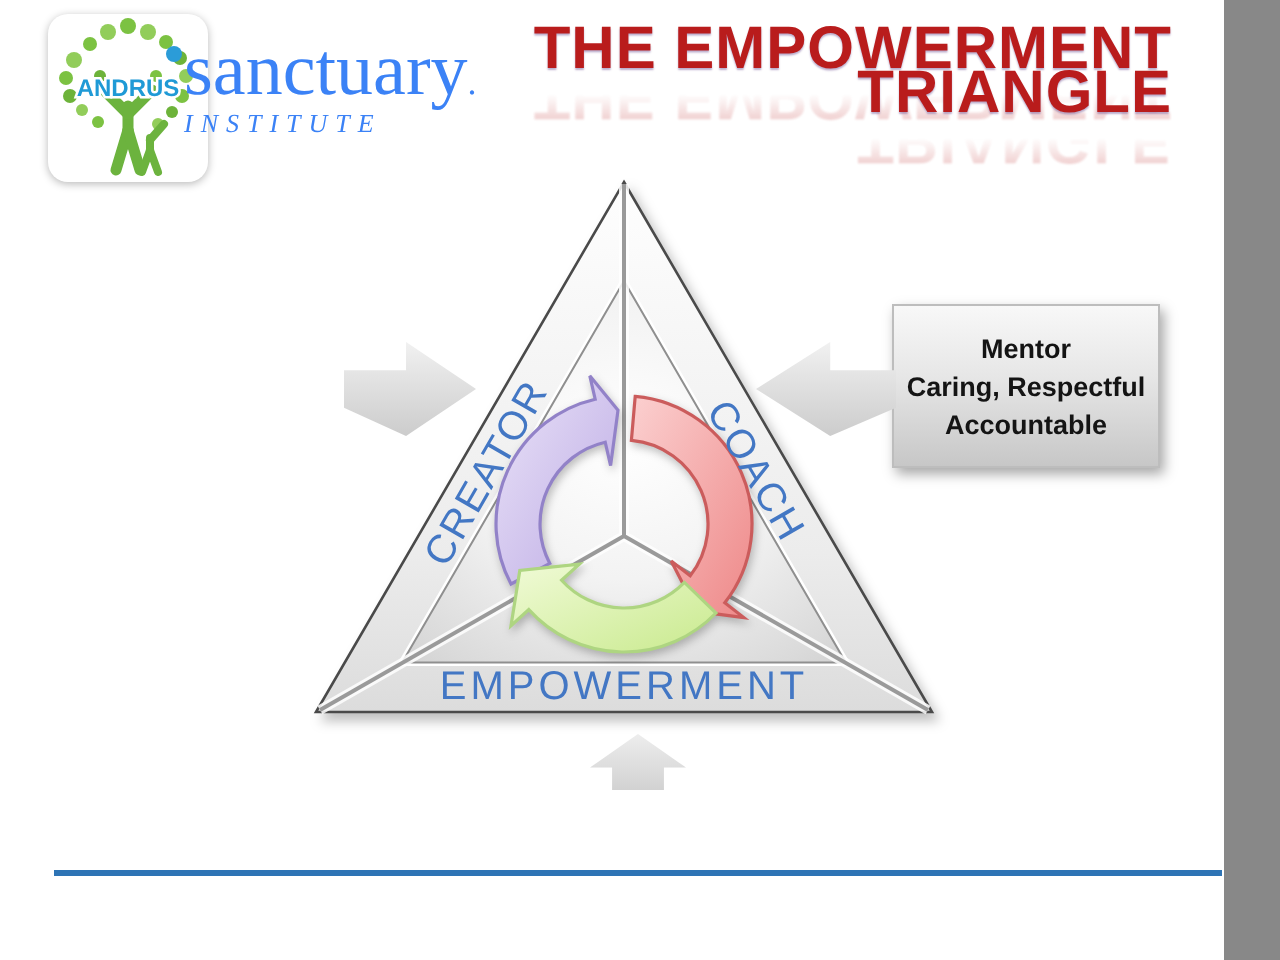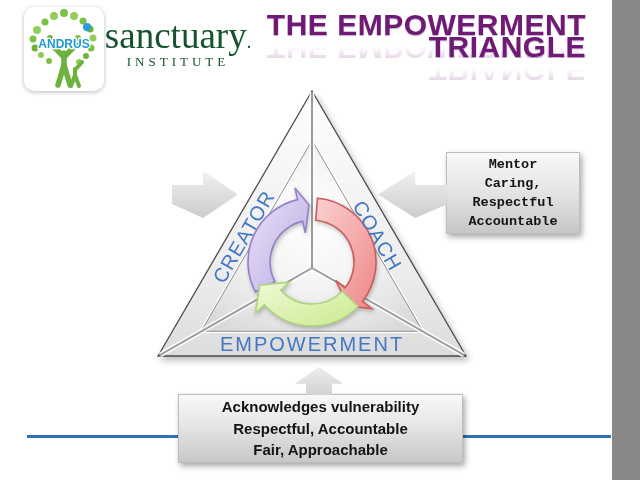--- a/index.html
+++ b/index.html
@@ -6,28 +6,28 @@
   .slide{
     position:relative;width:612px;height:480px;background:#ffffff;overflow:hidden;
     font-family:"Liberation Sans",sans-serif;
   }
   
   .logo-card{
     position:absolute;left:24px;top:7px;width:80px;height:84px;
     background:#fff;border-radius:10px;box-shadow:0 1px 4px rgba(0,0,0,.28);
   }
   .wordmark{
-    position:absolute;left:92px;top:16px;width:172px;text-align:center;
-    font-family:"Liberation Serif",serif;color:#14532d;
+    position:absolute;left:92px;top:16px;width:172px;
+    font-family:"Liberation Serif",serif;color:#3b82f6;
   }
   .wordmark .wm-main{font-size:37px;line-height:40px;letter-spacing:0px;}
   .wordmark .wm-dot{font-size:18px;}
-  .wordmark .institute{font-size:13px;letter-spacing:4px;margin-top:-2px;}
-  
-  .title{position:absolute;top:9px;right:26px;width:360px;color:#701a75;font-weight:bold;z-index:4;}
+  .wordmark .institute{font-size:13px;letter-spacing:4px;margin-top:-2px;font-style:italic;}
+  
+  .title{position:absolute;top:9px;right:26px;width:360px;color:#b91c1c;font-weight:bold;z-index:4;}
   .tline{text-align:right;}
   .t1{position:relative;z-index:1;}
   .t2{position:absolute;top:22px;right:0;z-index:2;width:100%;}
   .tmain{font-size:30px;line-height:31px;letter-spacing:.5px;text-shadow:0 1px 1px rgba(60,20,110,.35);}
   .trefl{
     font-size:30px;line-height:31px;letter-spacing:.5px;
     transform:scaleY(-1);opacity:.28;filter:blur(.6px);margin-top:-7px;
     -webkit-mask-image:linear-gradient(to bottom,rgba(0,0,0,.95) 0%,transparent 55%);
     mask-image:linear-gradient(to bottom,rgba(0,0,0,.95) 0%,transparent 55%);
   }
@@ -44,21 +44,21 @@
   .role-challenger{left:312px;top:344px;transform:translate(-50%,-50%);letter-spacing:2px;}
   
   .callout{
     position:absolute;z-index:3;text-align:center;font-weight:bold;color:#141414;
     background:linear-gradient(#f8f8f8,#e6e6e6 45%,#c7c7c7);
     border:1px solid #bdbdbd;box-shadow:2px 3px 6px rgba(0,0,0,.35);
     display:flex;flex-direction:column;justify-content:center;
   }
   .callout span{display:block;}
   .callout-creator{left:62px;top:154px;width:112px;height:77px;font-size:13px;line-height:18px;}
-  .callout-coach{left:446px;top:152px;width:132px;height:80px;font-size:13.5px;line-height:19px;font-family:Liberation Mono, monospace;}
+  .callout-coach{left:446px;top:152px;width:132px;height:80px;font-size:13.5px;line-height:19px;}
   .callout-challenger{left:178px;top:394px;width:283px;height:67px;font-size:15px;line-height:21.5px;}
   
   .block-arrow{
     position:absolute;z-index:3;
     background:linear-gradient(180deg,#f1f1f1,#cccccc);
     filter:drop-shadow(1px 2px 2px rgba(0,0,0,.3));
   }
   .arrow-right{left:172px;top:171px;width:66px;height:47px;
     clip-path:polygon(0 30%,47% 30%,47% 0,100% 50%,47% 100%,0 70%);}
   .arrow-left{left:378px;top:171px;width:70px;height:47px;
@@ -189,20 +189,15 @@
 
   <div class="block-arrow arrow-right"></div>
 
   <div class="callout callout-coach">
     <span>Mentor</span>
     <span>Caring, Respectful</span>
     <span>Accountable</span>
   </div>
   <div class="block-arrow arrow-left"></div>
 
-  <div class="callout callout-challenger">
-    <span>Acknowledges vulnerability</span>
-    <span>Respectful, Accountable</span>
-    <span>Fair, Approachable</span>
-  </div>
   <div class="block-arrow arrow-up"></div>
 
 </div>
 
 </body></html>

